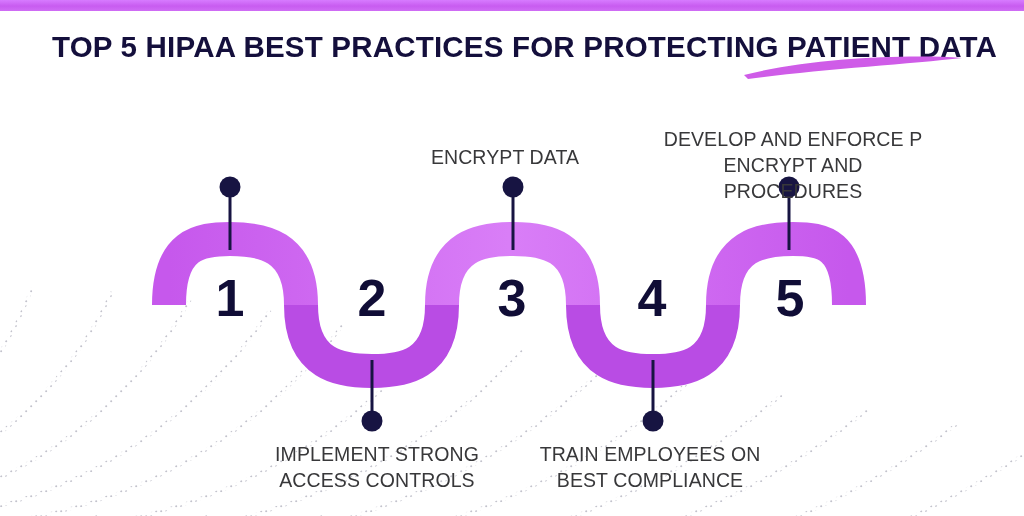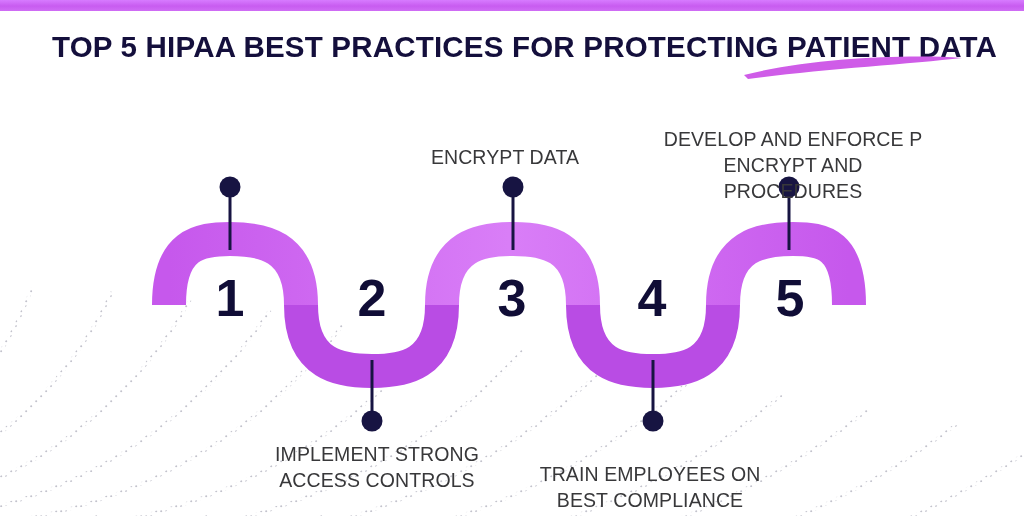--- a/index.html
+++ b/index.html
@@ -208,21 +208,21 @@
 
   <div class="step-label bottom" style="left:257px; top:441px; width:240px;">
     <div>IMPLEMENT STRONG</div>
     <div>ACCESS CONTROLS</div>
   </div>
 
   <div class="step-label top" style="left:405px; top:144px; width:200px;">
     <div>ENCRYPT DATA</div>
   </div>
 
-  <div class="step-label bottom" style="left:530px; top:461px; width:240px;">
+  <div class="step-label bottom" style="left:530px; top:441px; width:240px;">
     <div>TRAIN EMPLOYEES ON</div>
     <div>BEST COMPLIANCE</div>
   </div>
 
   <div class="step-label top" style="left:663px; top:118px; width:260px;margin-top:8px;">
     <div>DEVELOP AND ENFORCE P</div>
     <div>ENCRYPT AND PROCEDURES</div>
   </div>
 
 </div>

